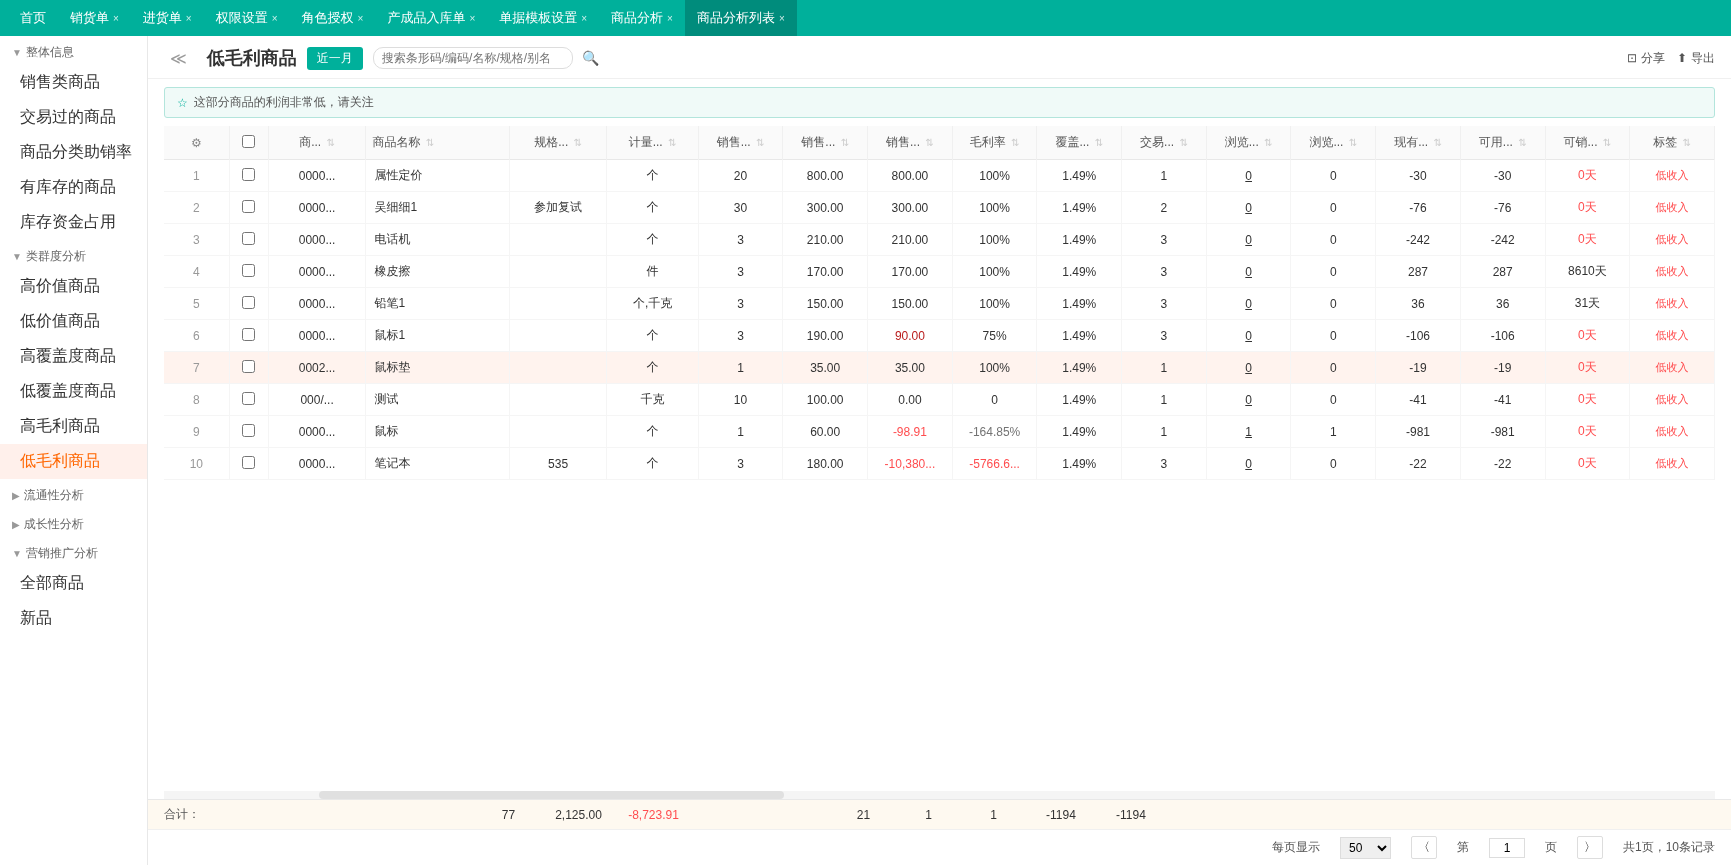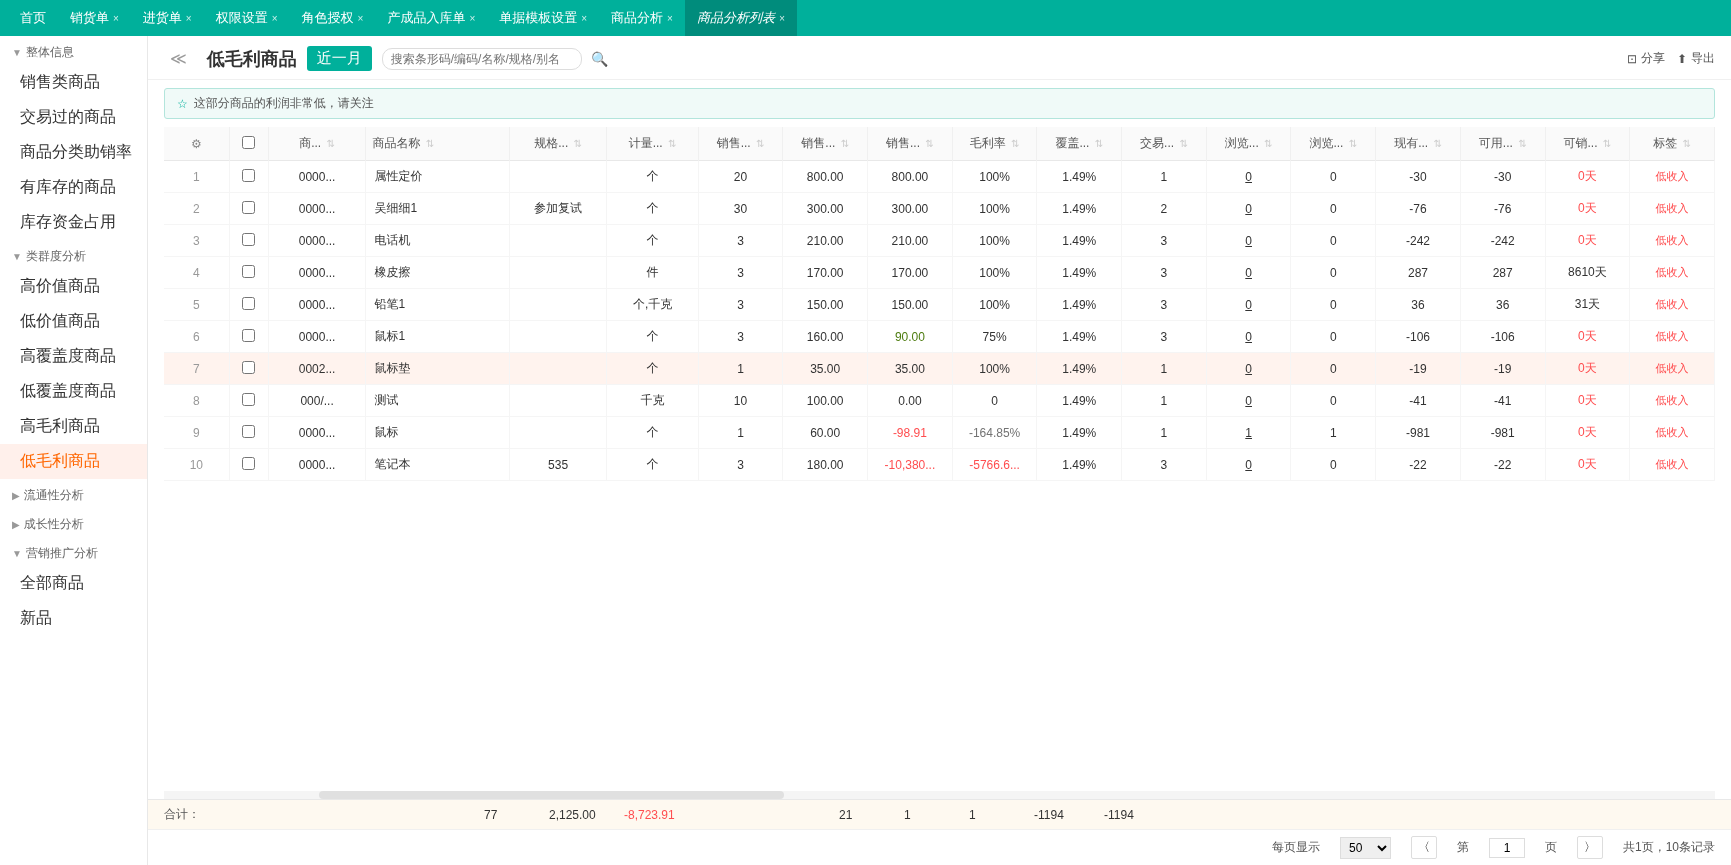--- a/index.html
+++ b/index.html
@@ -17,21 +17,21 @@
       color: #fff;
       padding: 0 12px;
       height: 36px;
       display: flex;
       align-items: center;
       cursor: pointer;
       font-size: 13px;
       white-space: nowrap;
       justify-content: center;
     }
-    .top-nav .nav-item.active { background: rgba(0,0,0,0.2); font-style: italic; }
+    .top-nav .nav-item.active { background: rgba(0,0,0,0.2); }
     .top-nav .nav-item .close-x { margin-left: 4px; font-size: 10px; opacity: 0.8; }
 
     
     .layout { display: flex; height: calc(100vh - 36px); }
 
     
     .sidebar {
       width: 148px;
       background: #fff;
       border-right: 1px solid #e8e8e8;
@@ -77,21 +77,21 @@
       font-size: 18px;
       font-weight: bold;
       color: #333;
     }
     .date-filter-btn {
       background: #00b09b;
       color: #fff;
       border: none;
       border-radius: 3px;
       padding: 3px 10px;
-      font-size: 15px;
+      font-size: 12px;
       cursor: pointer;
     }
     .search-box {
       border: 1px solid #ddd;
       border-radius: 10px;
       padding: 3px 8px;
       font-size: 12px;
       width: 200px;
       outline: none;
     }
@@ -181,20 +181,21 @@
       background: #fef9f0;
       border-top: 1px solid #e8e8e8;
       padding: 6px 16px;
       display: flex;
       align-items: center;
       font-size: 12px;
     }
     .footer-label { color: #555; margin-right: 16px; }
     .footer-cell {
       padding: 0 8px;
+      text-align: center;
       color: #333;
     }
     
     
     .pagination-bar {
       display: flex;
       align-items: center;
       justify-content: flex-end;
       padding: 6px 16px;
       border-top: 1px solid #f0f0f0;
@@ -492,22 +493,22 @@
       <td class="tag-red">低收入</td>
     </tr>
             <tr>
       <td class="row-num">6</td>
       <td class="checkbox-col"><input type="checkbox" style=""></td>
       <td>0000...</td>
       <td class="name-cell">鼠标1</td>
       <td></td>
       <td>个</td>
       <td>3</td>
-      <td>160.00</td>
-      <td style="color:#4d7c0f">90.00</td>
+      <td>190.00</td>
+      <td style="color:#b91c1c">90.00</td>
       <td style="color:#333">75%</td>
       <td>1.49%</td>
       <td>3</td>
       <td><span class="underline-link">0</span></td>
       <td>0</td>
       <td>-106</td>
       <td>-106</td>
       <td style="color:#ff4d4f">0天</td>
       <td class="tag-red">低收入</td>
     </tr>

